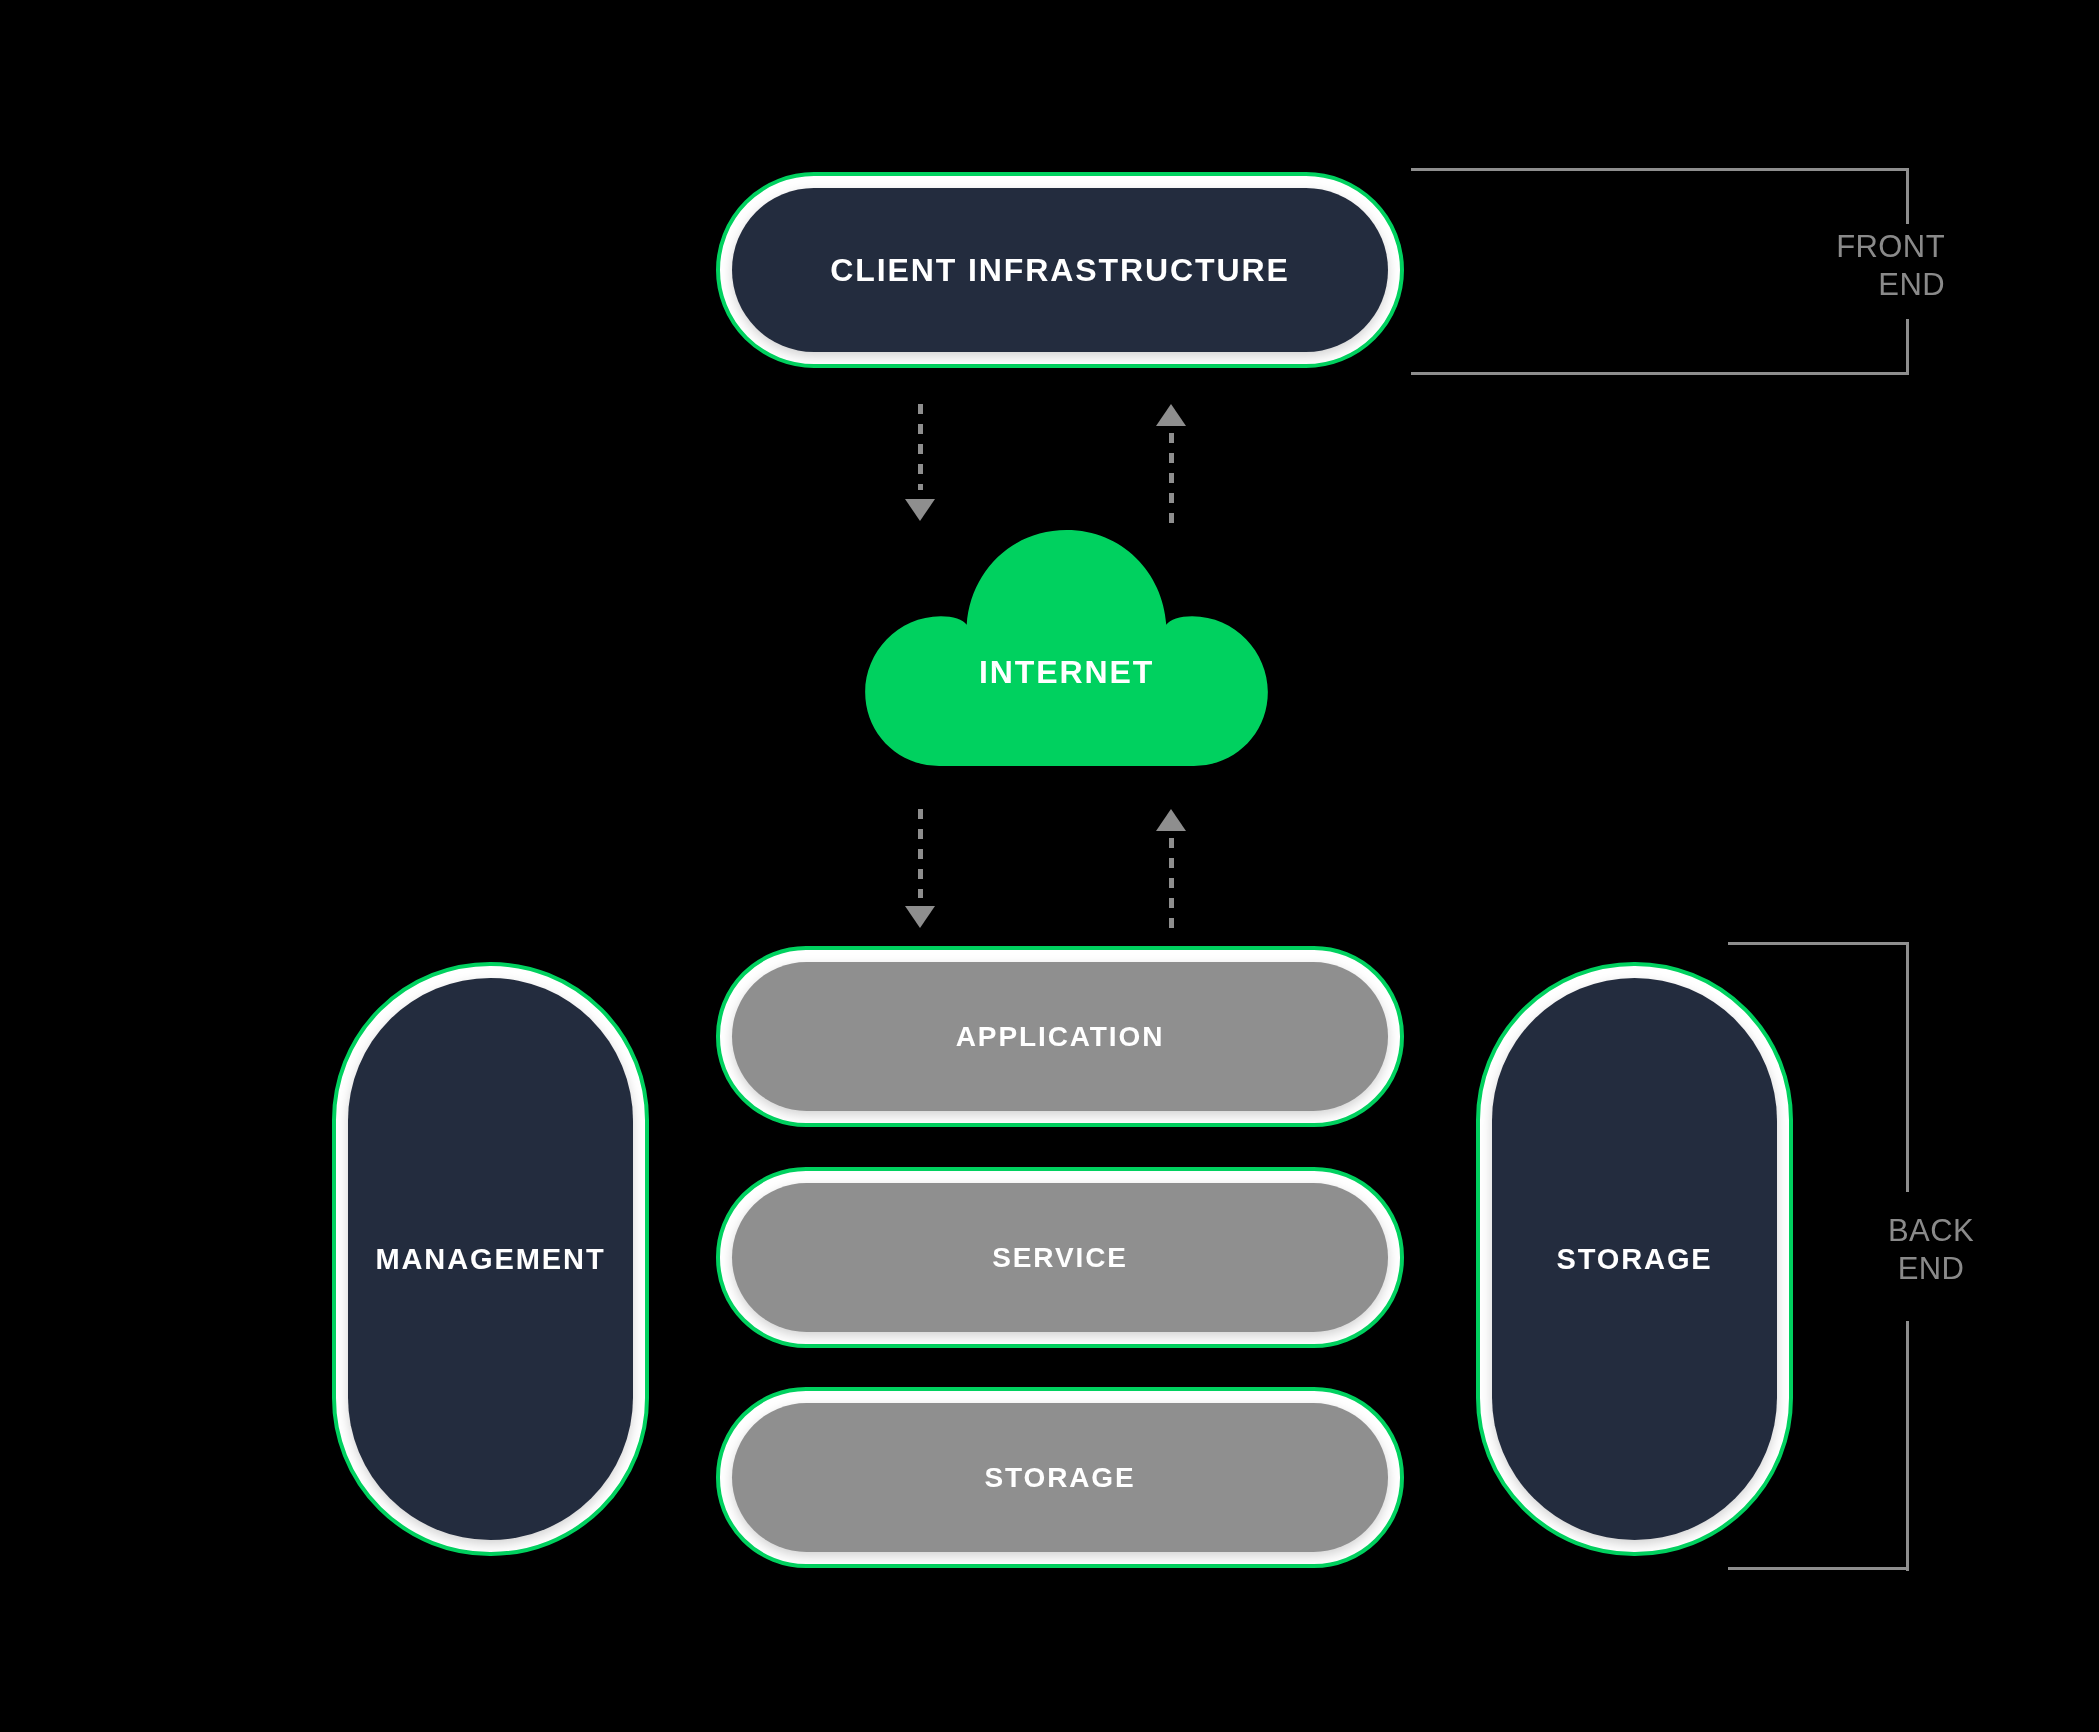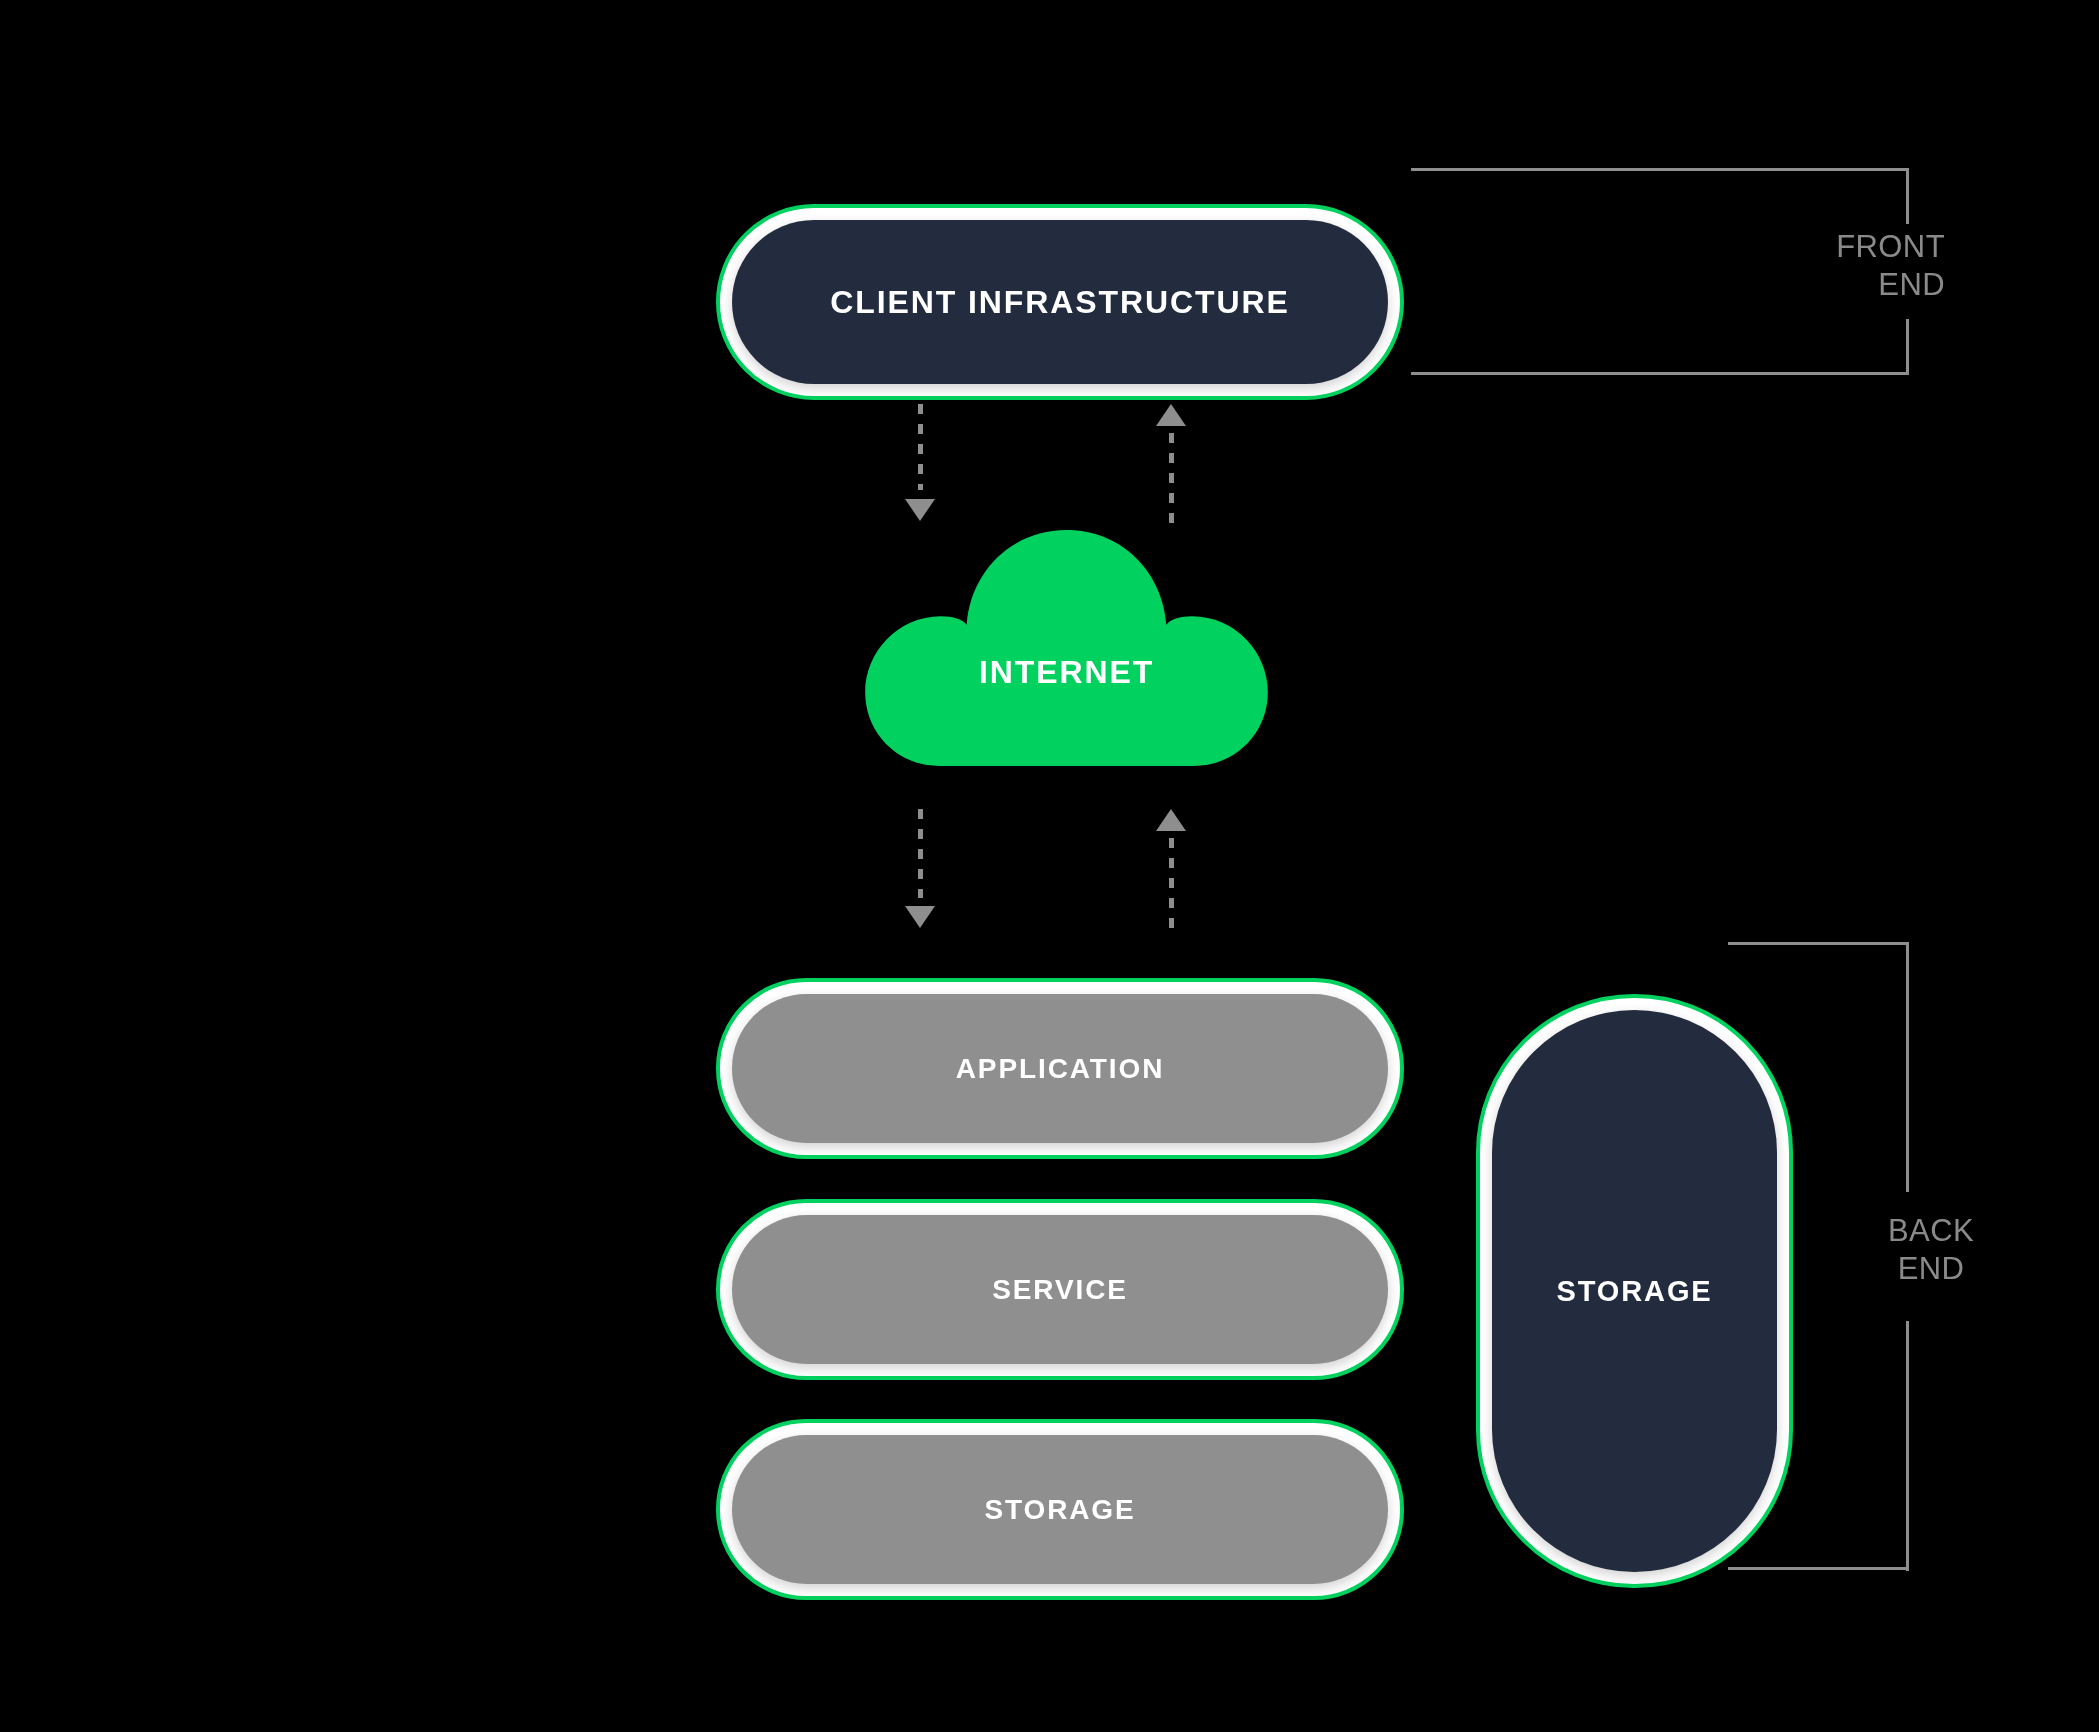--- a/index.html
+++ b/index.html
@@ -21,21 +21,20 @@
   
   .node {
     position: absolute;
     box-sizing: border-box;
     border: 4.3px solid #00d15f;
     background: #ffffff;
     display: flex;
     align-items: center;
     justify-content: center;
     padding: 12px;
-    margin-top: 32px;
   }
   .node > .inner {
     width: 100%;
     height: 100%;
     display: flex;
     align-items: center;
     justify-content: center;
     box-shadow: 0 4.3px 12px rgba(0,0,0,0.18);
   }
   .node .label {
@@ -213,20 +212,25 @@
   <div class="arrow down" style="left:915px; top:809px; height:125px;">
     <div class="shaft" style="top:0px; height:89px;"></div>
     <div class="head" style="top:97px;"></div>
   </div>
 
   <div class="arrow up" style="left:1166px; top:809px; height:125px;">
     <div class="head" style="top:0px;"></div>
     <div class="shaft" style="top:29px; height:96px;"></div>
   </div>
 
+  <div class="node dark" id="node-management">
+    <div class="inner">
+      <span class="label">MANAGEMENT</span>
+    </div>
+  </div>
 
   <div class="node dark" id="node-storage-right">
     <div class="inner">
       <span class="label">STORAGE</span>
     </div>
   </div>
 
   <div class="node gray stack-node" id="node-application">
     <div class="inner">
       <span class="label">APPLICATION</span>

